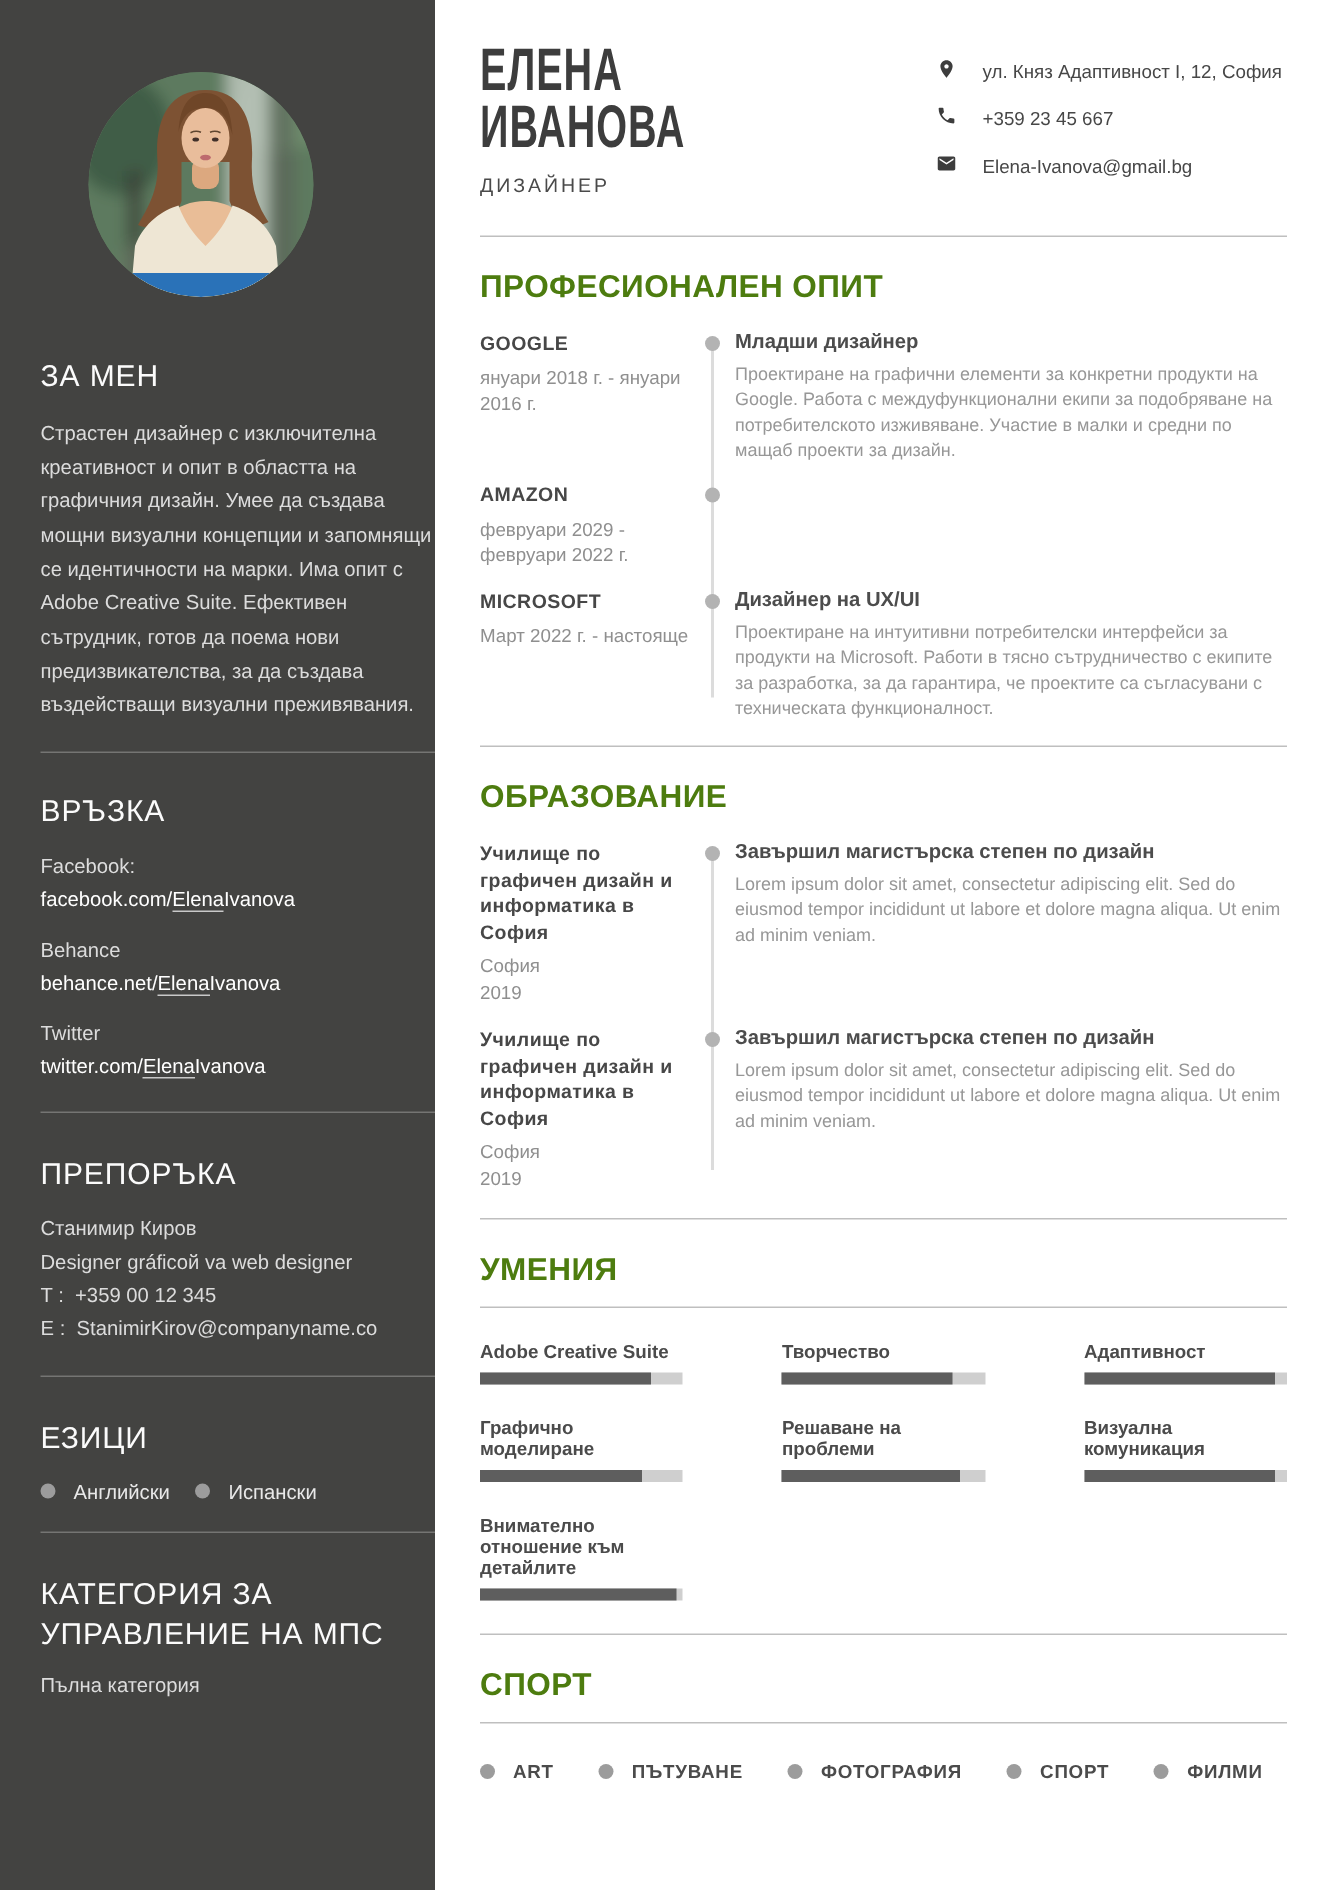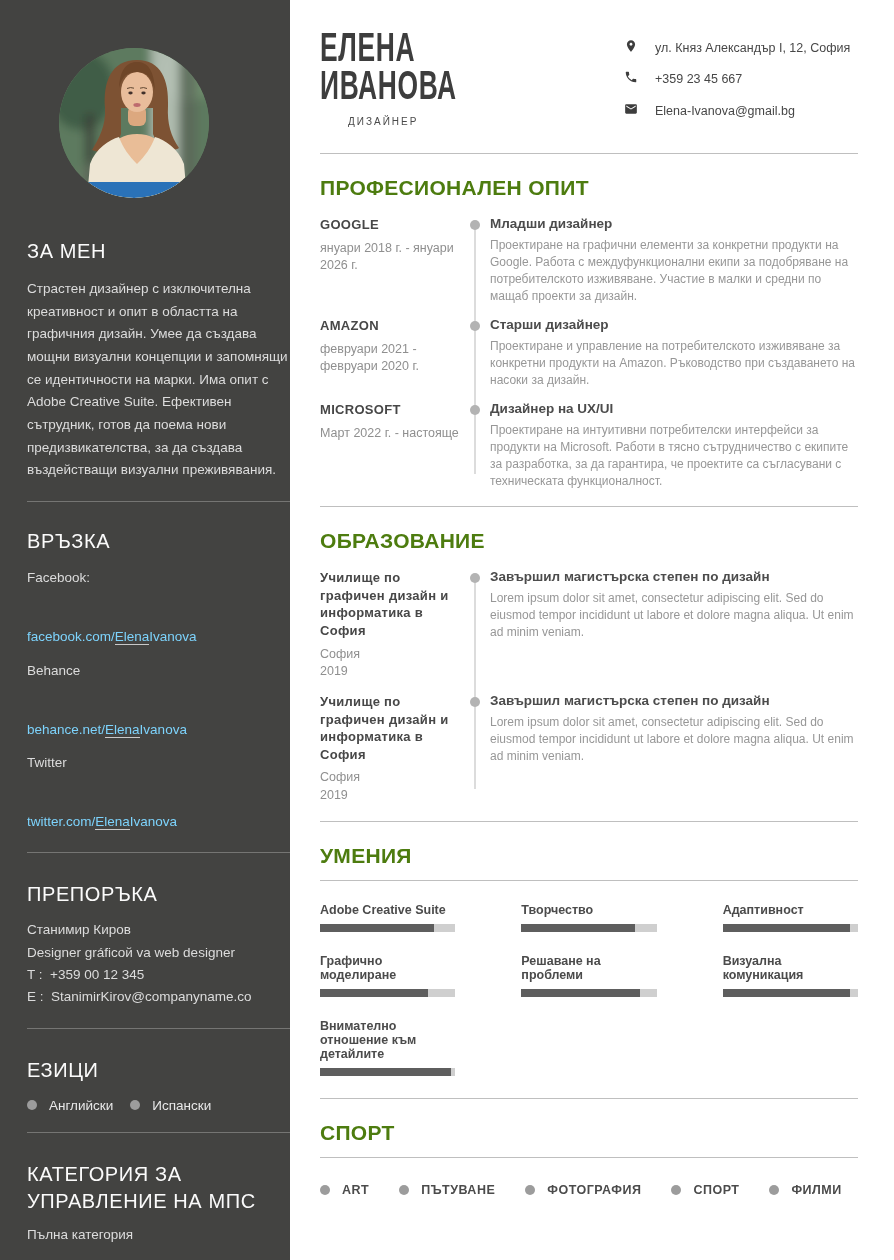--- a/index.html
+++ b/index.html
@@ -23,21 +23,21 @@
   .sb-pad { padding:0 28px 0 27px; }
   .sb-title {
     font-size:20px; font-weight:400; color:#fbfbfb; letter-spacing:0.6px;
     line-height:1.35;
   }
   .sb-about-title { margin-top:40px; }
   .sb-about-text { margin-top:13px; font-size:13.5px; line-height:1.68; color:#dcdcdc; }
   .sb-rule { border:0; border-top:1px solid #757573; margin:19px 27px 0 27px; }
   .sb-links-title { margin-top:26px; }
   .sb-link-item { margin-top:12px; font-size:13.5px; line-height:1.62; color:#dcdcdc; }
-  .sb-link-url { color:#7dd3fc; text-decoration:none; cursor:pointer;margin-top:37px; }
+  .sb-link-url { color:#ffffff; text-decoration:none; cursor:pointer; }
   .u { border-bottom:1px solid #c9c9c9; }
   .sb-ref-title { margin-top:28px; }
   .sb-ref-lines { margin-top:11px; font-size:13.5px; line-height:1.66; color:#dcdcdc; }
   .sb-lang-title { margin-top:28px; }
   .sb-lang-row { margin-top:14px; display:flex; gap:17px; }
   .dot-item { display:flex; align-items:center; gap:12px; }
   .gray-dot { width:10px; height:10px; border-radius:50%; background:#9c9c9c; flex:0 0 auto; }
   .sb-lang-label { font-size:13.5px; color:#e8e8e8; }
   .sb-drive-title { margin-top:28px; }
   .sb-drive-text { margin-top:12px; font-size:13.5px; color:#dcdcdc; }
@@ -47,21 +47,21 @@
     position:absolute; left:290px; top:0; right:0; bottom:0;
     padding:28px 36px 0 30px; background:#ffffff;
   }
   .header { display:flex; }
   .name-block { width:268px; }
   .name-line {
     font-size:40px; font-weight:700; color:#3d3d3d; line-height:0.95;
     letter-spacing:1px; transform:scaleX(0.66); transform-origin:left top;
     white-space:nowrap;
   }
-  .role-line { margin-top:12px; font-size:10px; letter-spacing:2px; color:#4a4a4a;margin-left:28px; }
+  .role-line { margin-top:12px; font-size:13px; letter-spacing:2px; color:#4a4a4a; }
   .contacts { margin-left:auto; width:234px; padding-top:12px; display:flex; flex-direction:column; gap:15px; }
   .contact-row { display:flex; gap:17px; align-items:flex-start; font-size:12.5px; color:#474747; line-height:1.3; }
   .contact-row svg { flex:0 0 auto; margin-top:-1px; }
 
   .rule { border:0; border-top:1px solid #bfbfbf; }
   .rule-header { margin-top:26px; }
 
   .section-title { font-size:21px; color:#4d7c0f; font-weight:600; letter-spacing:0.3px; margin-top:22px; }
 
   
@@ -202,21 +202,21 @@
     <div class="name-block">
       <div class="name-line">ЕЛЕНА</div>
       <div class="name-line">ИВАНОВА</div>
       <div class="role-line">ДИЗАЙНЕР</div>
     </div>
     <div class="contacts">
       <div class="contact-row">
         <svg width="14" height="14" viewBox="0 0 24 24">
             <path fill="#3d3d3d" d="M12 2C8.13 2 5 5.13 5 8.93c0 5.25 7 13.07 7 13.07s7-7.82 7-13.07C19 5.13 15.87 2 12 2zm0 9.5c-1.38 0-2.5-1.12-2.5-2.5S10.62 6.5 12 6.5s2.5 1.12 2.5 2.5-1.12 2.5-2.5 2.5z"></path>
           </svg>
-        <span>ул. Княз Александър I, 12, София</span>
+        <span>ул. Княз Адаптивност I, 12, София</span>
       </div>
       <div class="contact-row">
         <svg width="14" height="14" viewBox="0 0 24 24">
             <path fill="#3d3d3d" d="M6.62 10.79c1.44 2.83 3.76 5.14 6.59 6.59l2.2-2.2c.27-.27.67-.36 1.02-.24 1.12.37 2.33.57 3.57.57.55 0 1 .45 1 1V20c0 .55-.45 1-1 1-9.39 0-17-7.61-17-17 0-.55.45-1 1-1h3.5c.55 0 1 .45 1 1 0 1.25.2 2.45.57 3.57.11.35.03.74-.25 1.02l-2.2 2.2z"></path>
           </svg>
         <span>+359 23 45 667</span>
       </div>
       <div class="contact-row">
         <svg width="14" height="14" viewBox="0 0 24 24">
             <path fill="#3d3d3d" d="M20 4H4c-1.1 0-2 .9-2 2v12c0 1.1.9 2 2 2h16c1.1 0 2-.9 2-2V6c0-1.1-.9-2-2-2zm0 4l-8 5-8-5V6l8 5 8-5v2z"></path>
@@ -229,43 +229,39 @@
   <hr class="rule rule-header">
 
   <section>
     <h2 class="section-title">ПРОФЕСИОНАЛЕН ОПИТ</h2>
     <div class="tl-entries">
       <div class="tl-vline"></div>
 
       <div class="tl-row">
         <div>
           <div class="tl-left-main">GOOGLE</div>
-          <div class="tl-left-sub">януари 2018 г. - януари 2026 г.</div>
+          <div class="tl-left-sub">януари 2018 г. - януари 2016 г.</div>
         </div>
         <div>
             <div class="tl-dot"></div>
           </div>
         <div>
           <div class="tl-right-title">Младши дизайнер</div>
           <div class="tl-right-desc">Проектиране на графични елементи за конкретни продукти на Google. Работа с междуфункционални екипи за подобряване на потребителското изживяване. Участие в малки и средни по мащаб проекти за дизайн.</div>
         </div>
       </div>
 
       <div class="tl-row">
         <div>
           <div class="tl-left-main">AMAZON</div>
-          <div class="tl-left-sub">февруари 2021 - февруари 2020 г.</div>
-        </div>
-        <div>
-            <div class="tl-dot"></div>
-          </div>
-        <div>
-          <div class="tl-right-title">Старши дизайнер</div>
-          <div class="tl-right-desc">Проектиране и управление на потребителското изживяване за конкретни продукти на Amazon. Ръководство при създаването на насоки за дизайн.</div>
-        </div>
+          <div class="tl-left-sub">февруари 2029 - февруари 2022 г.</div>
+        </div>
+        <div>
+            <div class="tl-dot"></div>
+          </div>
       </div>
 
       <div class="tl-row">
         <div>
           <div class="tl-left-main">MICROSOFT</div>
           <div class="tl-left-sub">Март 2022 г. - настояще</div>
         </div>
         <div>
             <div class="tl-dot"></div>
           </div>

